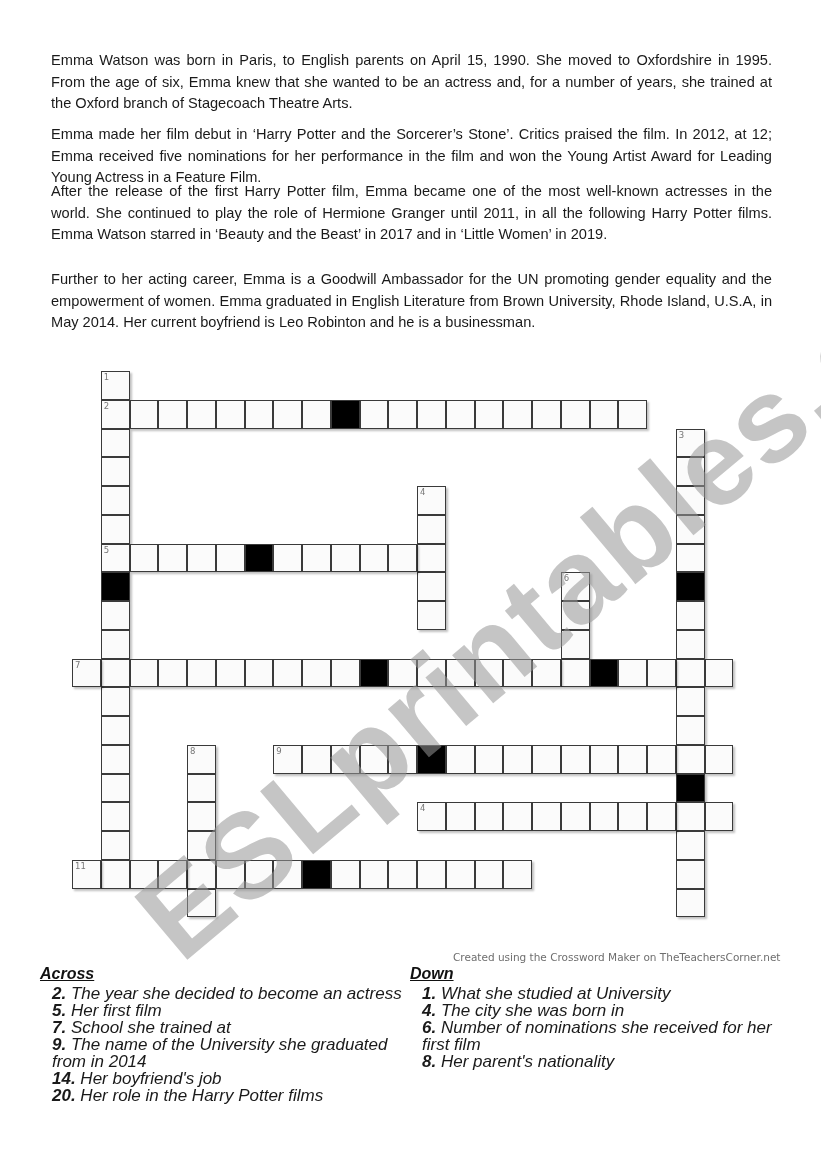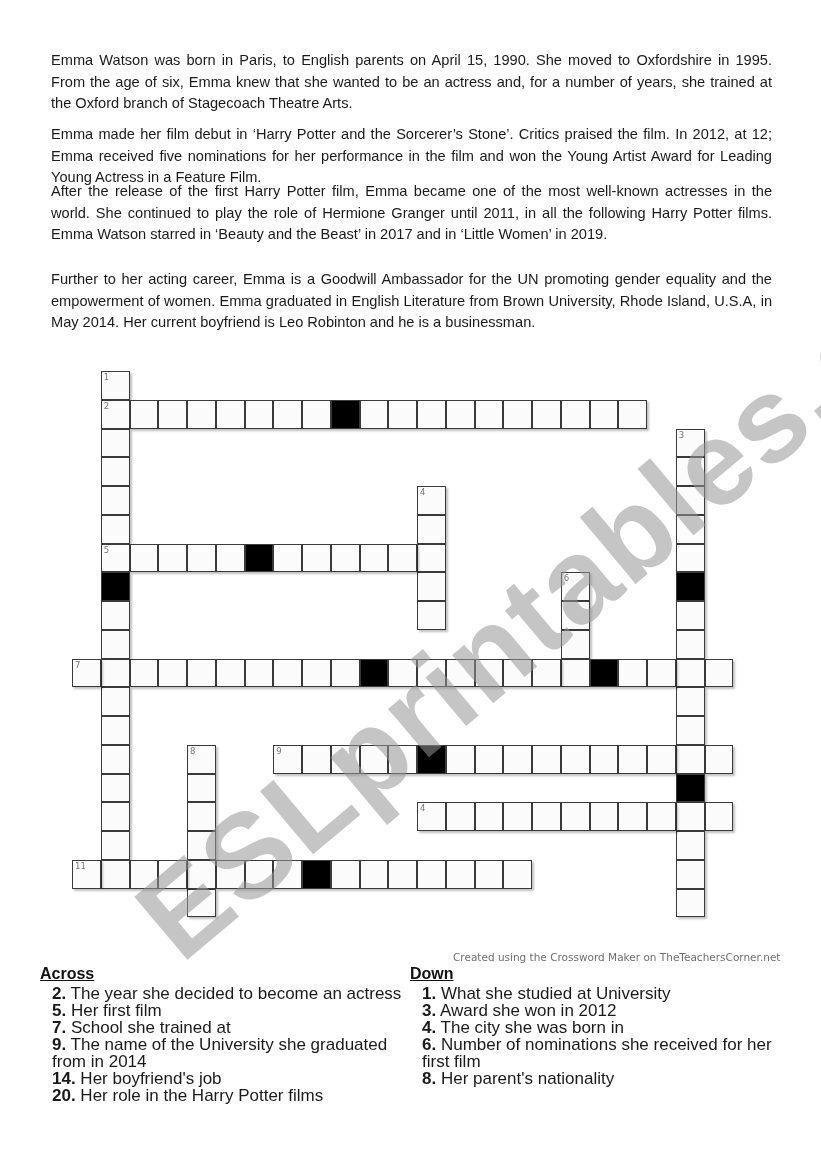--- a/index.html
+++ b/index.html
@@ -5,21 +5,21 @@
   html, body { margin:0; padding:0; background:#ffffff; }
   body { width:821px; height:1161px; position:relative; overflow:hidden; font-family:"Liberation Sans", sans-serif; color:#111; }
   .para { position:absolute; left:51px; width:721px; font-size:14.6px; line-height:21.6px; text-align:justify; margin:0; color:#1a1a1a; }
   #p1 { top:50px; } #p2 { top:124px; } #p3 { top:181px; } #p4 { top:269px; }
   .grid { position:absolute; left:0; top:0; width:821px; height:1161px; }
   .cell { position:absolute; width:28.75px; height:28.75px; box-sizing:border-box; border:1.4px solid #3a3a3a; background:#fbfbfb; box-shadow:2px 2px 2px rgba(0,0,0,0.25); }
   .cell.black { background:#000; }
   .cell .num { position:absolute; left:2px; top:0px; font-size:8.5px; color:#777; font-family:"DejaVu Sans", sans-serif; }
   .watermark { position:absolute; left:60px; top:560px; font-size:120px; font-weight:bold; color:rgba(150,150,150,0.55); transform:rotate(-40deg); transform-origin:left top; white-space:nowrap; pointer-events:none; font-family:"Liberation Sans", sans-serif; letter-spacing:2px; top:880px; left:110px; }
   .credit { position:absolute; left:453px; top:951px; font-size:10.5px; color:#6e6e6e; font-family:"DejaVu Sans", sans-serif; }
-  .clues { position:absolute; top:965px; }
+  .clues { position:absolute; top:965px;font-style:italic; }
   .clues h3 { margin:0; font-size:16px; font-weight:bold; text-decoration:underline; color:#111; }
   .clues ul { list-style:none; margin:2px 0 0 12px; padding:0; }
   .clues li { font-size:17px; line-height:17px; color:#1a1a1a; }
   .clues li b { font-weight:bold; }
   #across { left:40px; width:365px; }
   #down { left:410px; width:365px; }
 </style>
 </head>
 <body>
 
@@ -202,18 +202,17 @@
       <li><b>7.</b><span> School she trained at</span></li>
       <li><b>9.</b><span> The name of the University she graduated from in 2014</span></li>
       <li><b>14.</b><span> Her boyfriend's job</span></li>
       <li><b>20.</b><span> Her role in the Harry Potter films</span></li>
     </ul>
 </div>
 <div class="clues" id="down">
   <h3>Down</h3>
   <ul id="down-list">
       <li><b>1.</b><span> What she studied at University</span></li>
-      <li><b>3.</b><span> Award she won in 2012</span></li>
       <li><b>4.</b><span> The city she was born in</span></li>
       <li><b>6.</b><span> Number of nominations she received for her first film</span></li>
       <li><b>8.</b><span> Her parent's nationality</span></li>
     </ul>
 </div>
 
 </body></html>

